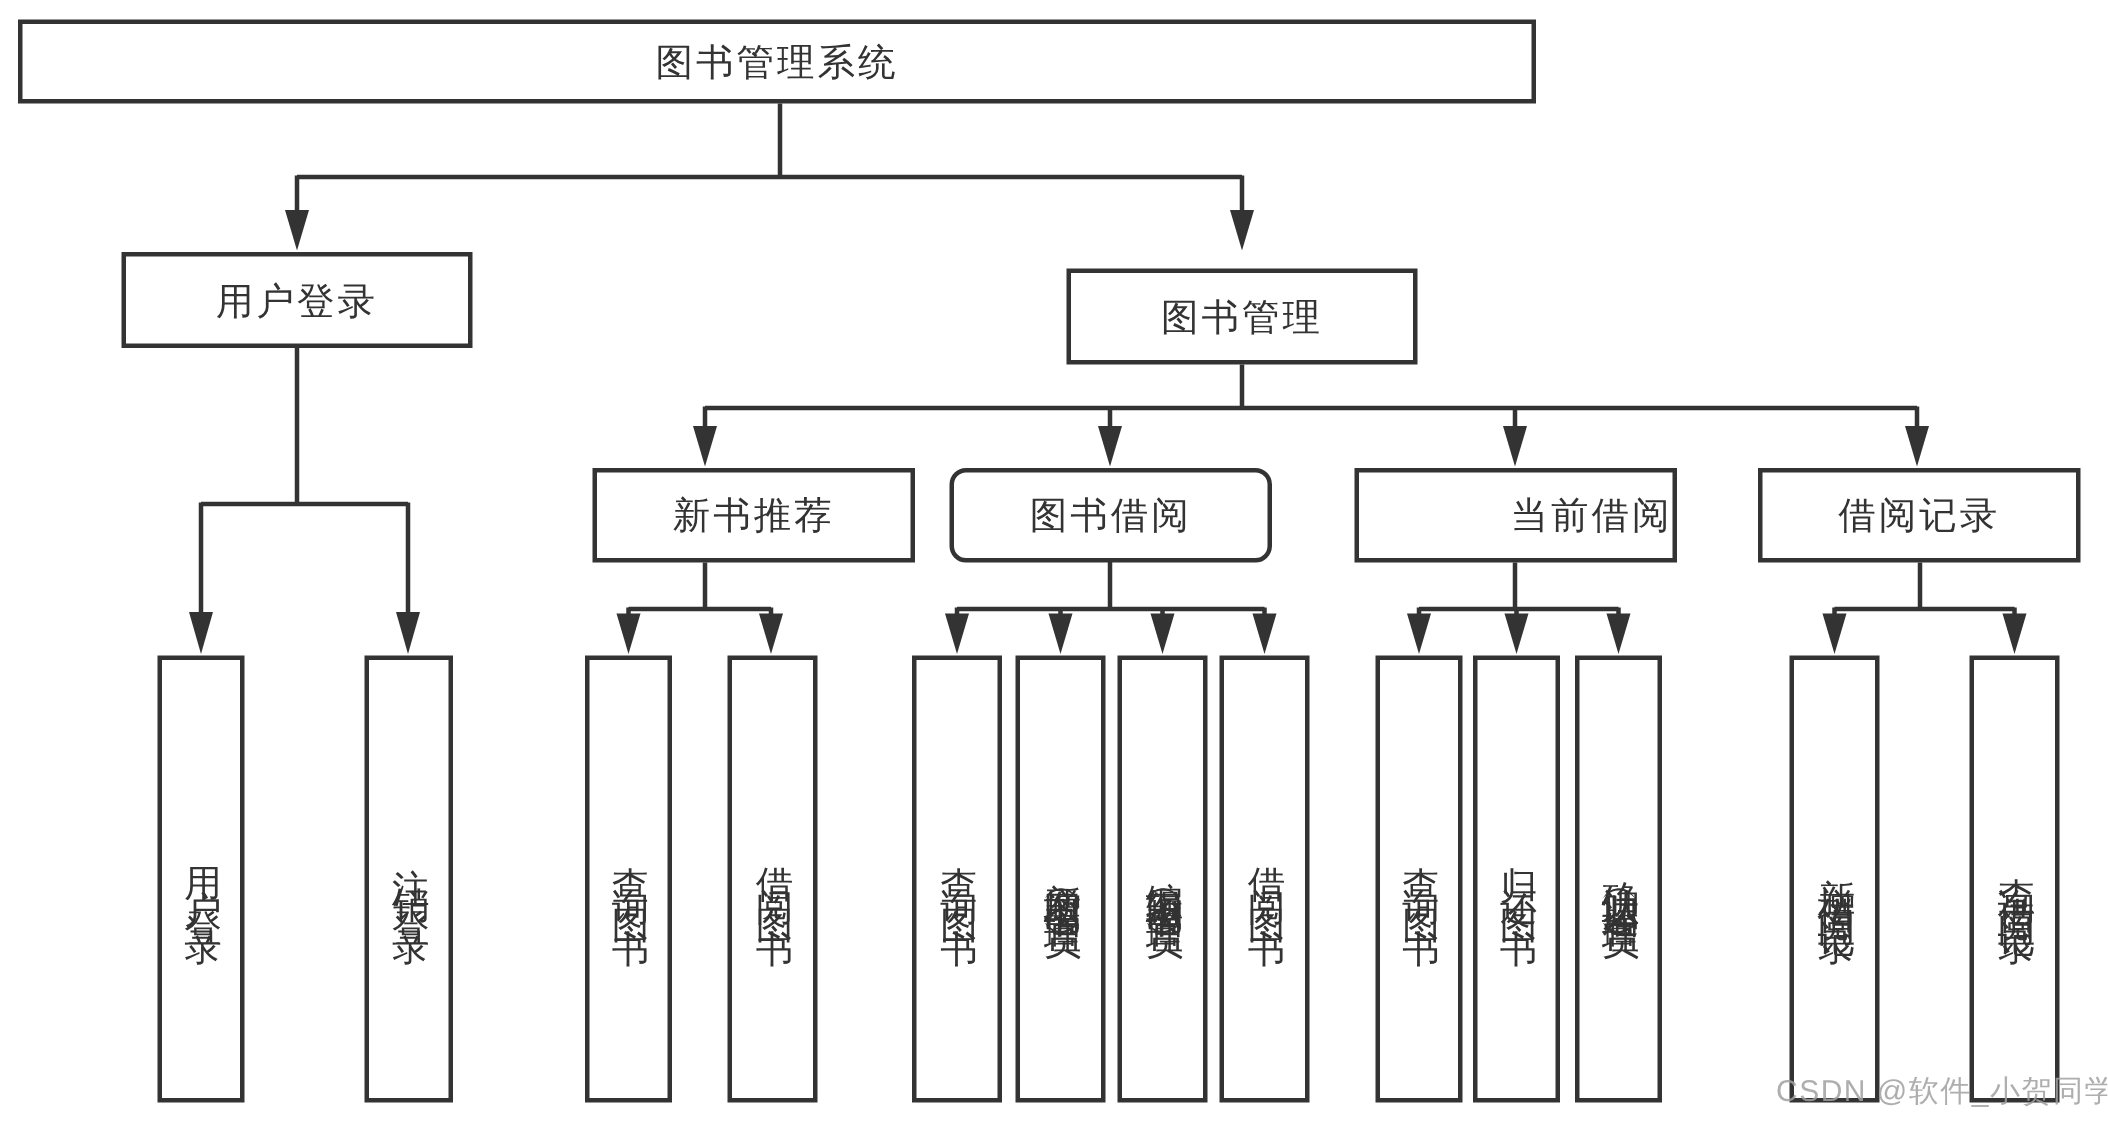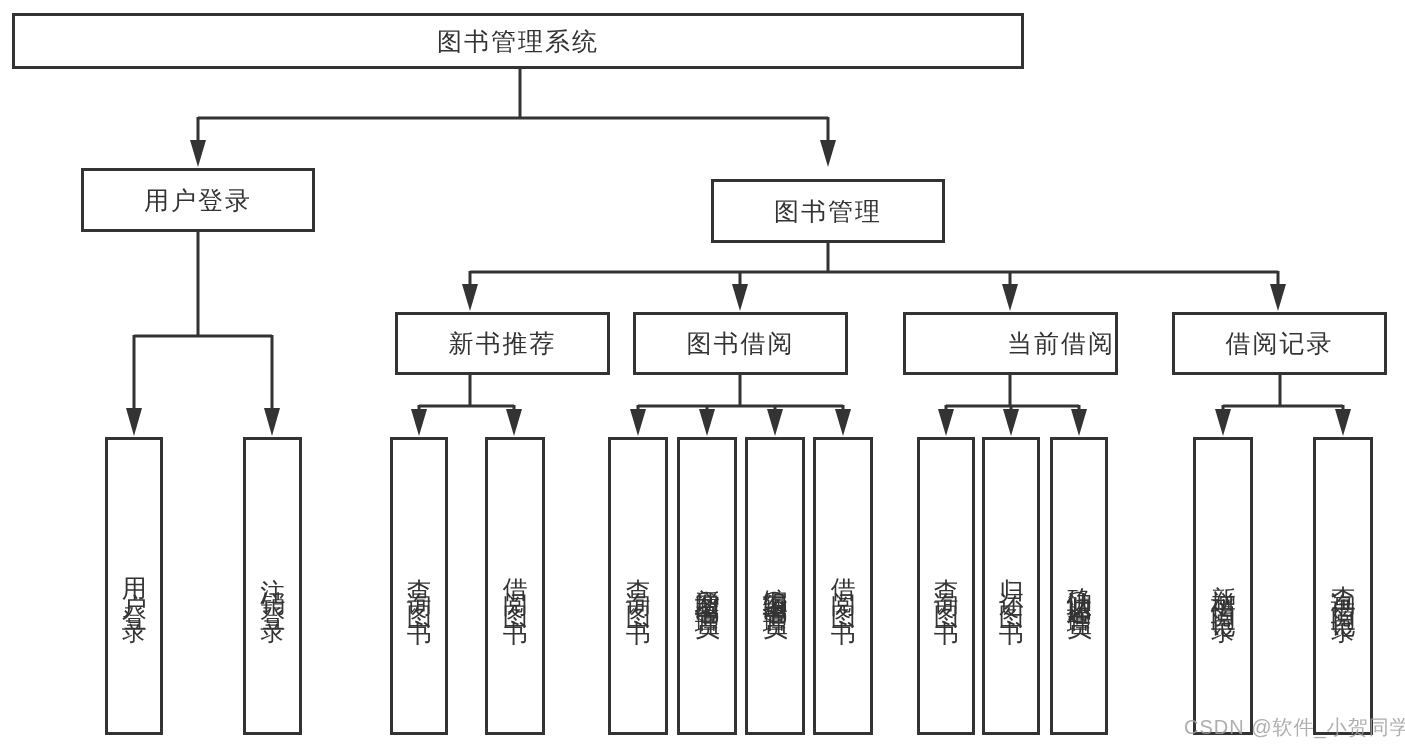--- a/index.html
+++ b/index.html
@@ -120,21 +120,21 @@
   <div class="node lvl2-box" style="left:81px;">
     <span class="h-label">用户登录</span>
   </div>
   <div class="node lvl2-box" style="left:711px;margin-top:11px;">
     <span class="h-label">图书管理</span>
   </div>
 
   <div class="node lvl3-box" style="left:363px;margin-left:32px;">
     <span class="h-label">新书推荐</span>
   </div>
-  <div class="node lvl3-box" style="left:633px;">
+  <div class="node lvl3-box" style="left:633px;border-radius:11px;">
     <span class="h-label">图书借阅</span>
   </div>
   <div class="node lvl3-box" style="left:903px;justify-content:flex-end;">
     <span class="h-label">当前借阅</span>
   </div>
   <div class="node lvl3-box" style="left:1172px;font-family:Liberation Serif, serif;">
     <span class="h-label">借阅记录</span>
   </div>
 
   <div class="node leaf-box" style="left:105px;width:58px;">

